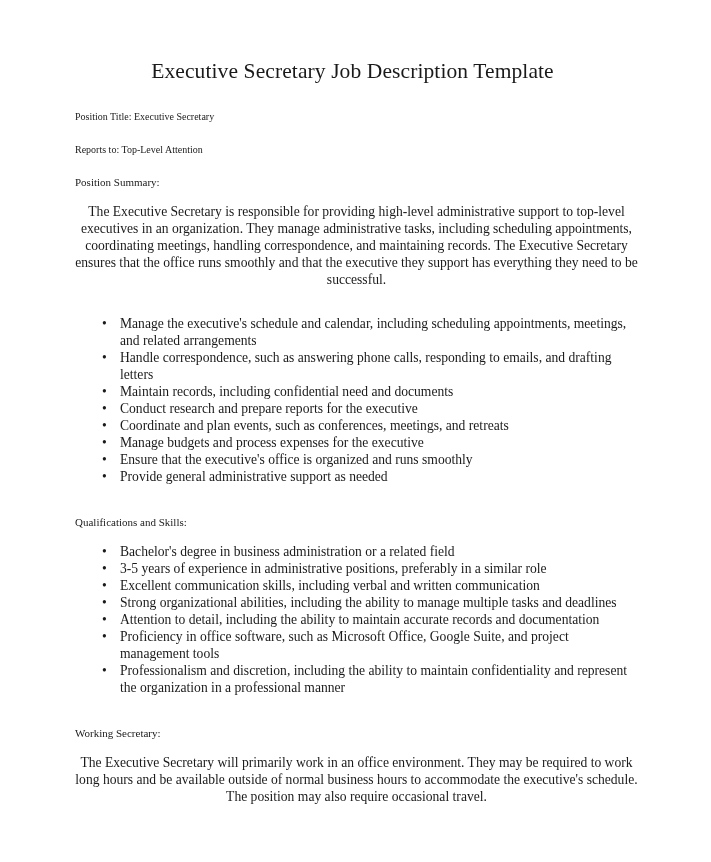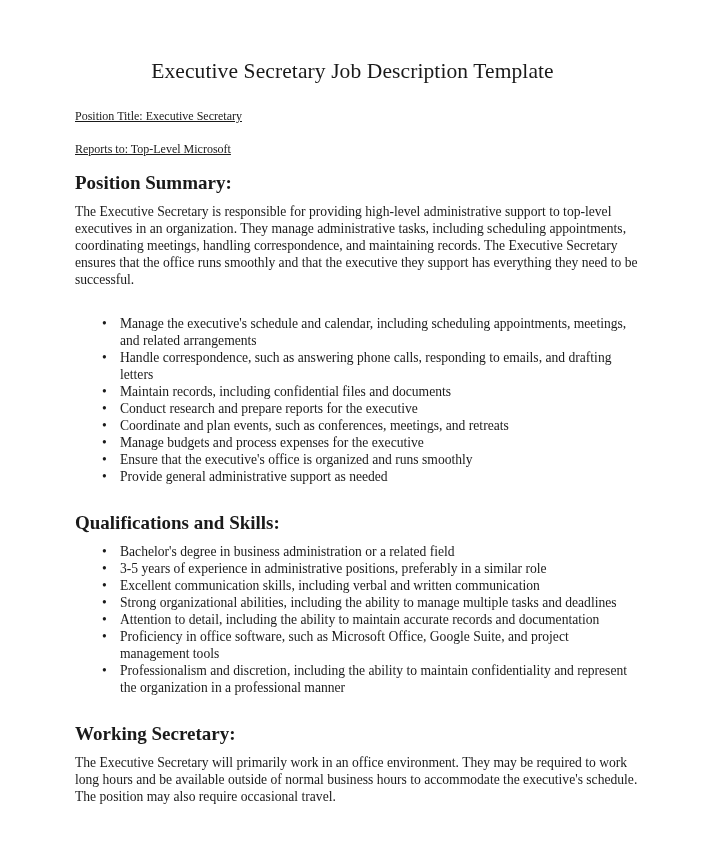--- a/index.html
+++ b/index.html
@@ -25,38 +25,37 @@
   .doc-title {
     font-size: 21.5px;
     line-height: 26px;
     text-align: center;
     font-weight: normal;
     margin: 0 0 24px 0;
     letter-spacing: 0.1px;
     padding-right: 8px;
   }
   .line {
-    font-size: 12px;
+    font-size: 10px;
     line-height: 17px;
     margin: 0 0 16px 0;
     max-width: 563px;
-    text-decoration: underline;
   }
   .para {
     font-size: 13.6px;
     line-height: 17px;
     margin: 0 0 16px 0;
     max-width: 563px;
-    text-align: left;
+    text-align: center;
   }
   .section-head {
-    font-size: 19px;
+    font-size: 11px;
     line-height: 17px;
     margin: 0 0 12px 0;
-    font-weight: bold;
+    font-weight: normal;
   }
   ul.bullets {
     list-style: none;
     margin: 0 0 13px 0;
     padding: 0;
   }
   ul.bullets li {
     position: relative;
     font-size: 13.6px;
     line-height: 17px;
@@ -75,31 +74,31 @@
   .spacer-md { height: 16px; }
 </style>
 </head>
 <body>
 
 <div class="page">
 
   <h1 class="doc-title">Executive Secretary Job Description Template</h1>
 
   <p class="line">Position Title: Executive Secretary</p>
-  <p class="line">Reports to: Top-Level Microsoft</p>
+  <p class="line">Reports to: Top-Level Attention</p>
 
   <p class="section-head">Position Summary:</p>
   <p class="para">The Executive Secretary is responsible for providing high-level administrative support to top-level executives in an organization. They manage administrative tasks, including scheduling appointments, coordinating meetings, handling correspondence, and maintaining records. The Executive Secretary ensures that the office runs smoothly and that the executive they support has everything they need to be successful.</p>
 
   <div class="spacer-sm"></div>
 
   <ul class="bullets">
     <li><span class="bullet-glyph">•</span><span>Manage the executive's schedule and calendar, including scheduling appointments, meetings, and related arrangements</span></li>
     <li><span class="bullet-glyph">•</span><span>Handle correspondence, such as answering phone calls, responding to emails, and drafting letters</span></li>
-    <li><span class="bullet-glyph">•</span><span>Maintain records, including confidential files and documents</span></li>
+    <li><span class="bullet-glyph">•</span><span>Maintain records, including confidential need and documents</span></li>
     <li><span class="bullet-glyph">•</span><span>Conduct research and prepare reports for the executive</span></li>
     <li><span class="bullet-glyph">•</span><span>Coordinate and plan events, such as conferences, meetings, and retreats</span></li>
     <li><span class="bullet-glyph">•</span><span>Manage budgets and process expenses for the executive</span></li>
     <li><span class="bullet-glyph">•</span><span>Ensure that the executive's office is organized and runs smoothly</span></li>
     <li><span class="bullet-glyph">•</span><span>Provide general administrative support as needed</span></li>
   </ul>
 
   <div class="spacer-md"></div>
 
   <p class="section-head">Qualifications and Skills:</p>

